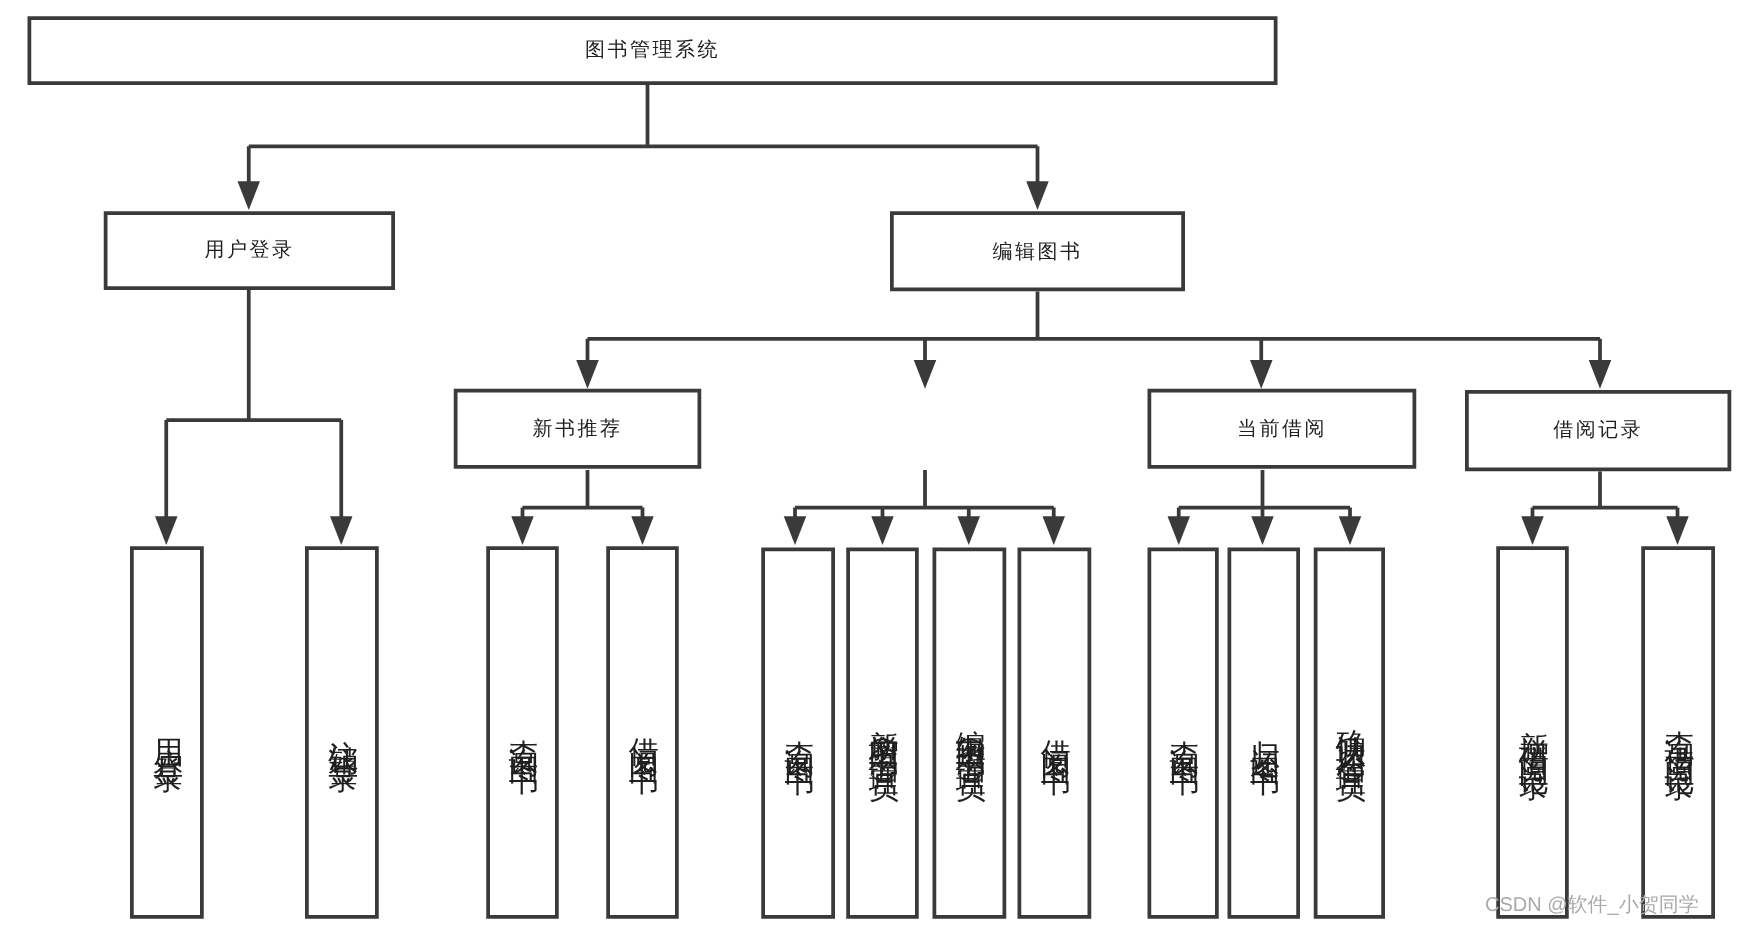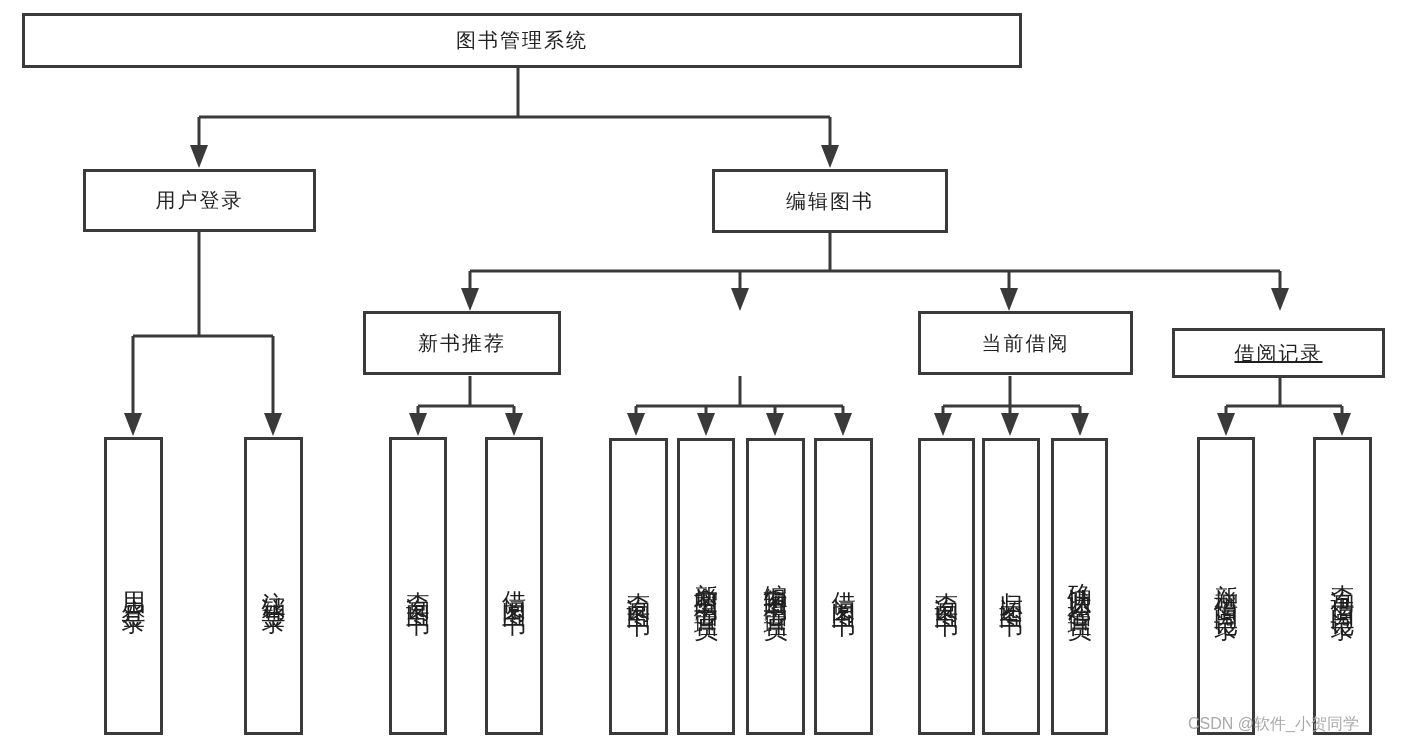--- a/index.html
+++ b/index.html
@@ -20,21 +20,21 @@
     position: absolute;
     box-sizing: border-box;
     border: 3px solid #3a3a3a;
     background: #ffffff;
     display: flex;
     align-items: center;
     justify-content: center;
     color: #1f1f1f;
   }
   .node .hlabel {
-    font-size: 20px;
+    font-size: 16px;
     letter-spacing: 2px;
     white-space: nowrap;
   }
   .leaf .vlabel {
     writing-mode: vertical-rl;
     text-orientation: mixed;
     font-size: 24px;
     line-height: 1;
     letter-spacing: 7px;
     white-space: nowrap;
@@ -113,21 +113,21 @@
   <div class="node" style="left:712px; top:169px; width:236px; height:64px;">
     <span class="hlabel">编辑图书</span>
   </div>
 
   <div class="node" style="left:363px; top:311px; width:198px; height:64px;">
     <span class="hlabel">新书推荐</span>
   </div>
   <div class="node" style="left:902px; top:311px; width:215px; height:64px;margin-left:16px;">
     <span class="hlabel">当前借阅</span>
   </div>
-  <div class="node" style="left:1172px; top:328px; width:213px; height:50px;text-decoration:underline;">
+  <div class="node" style="left:1172px; top:312px; width:213px; height:65px;">
     <span class="hlabel">借阅记录</span>
   </div>
 
   <div class="node leaf" style="left:104px; top:437px; width:59px; height:298px;">
     <span class="vlabel">用户登录</span>
   </div>
   <div class="node leaf" style="left:244px; top:437px; width:59px; height:298px;">
     <span class="vlabel">注销登录</span>
   </div>
 

